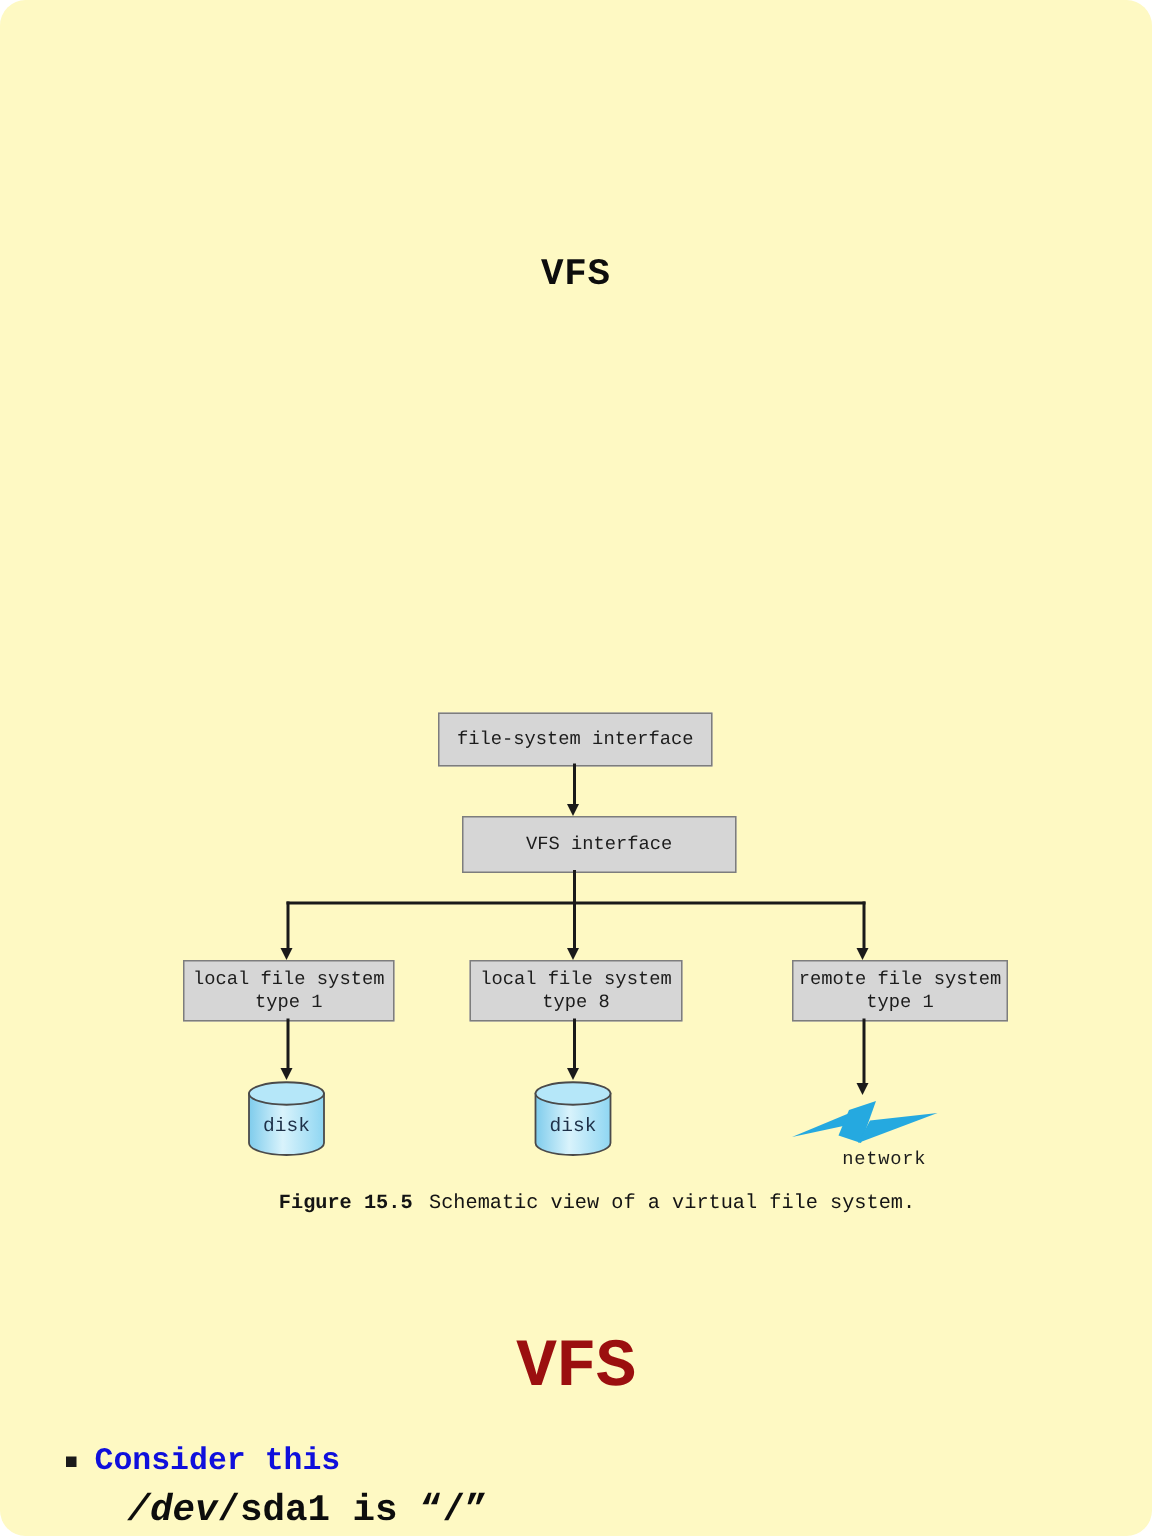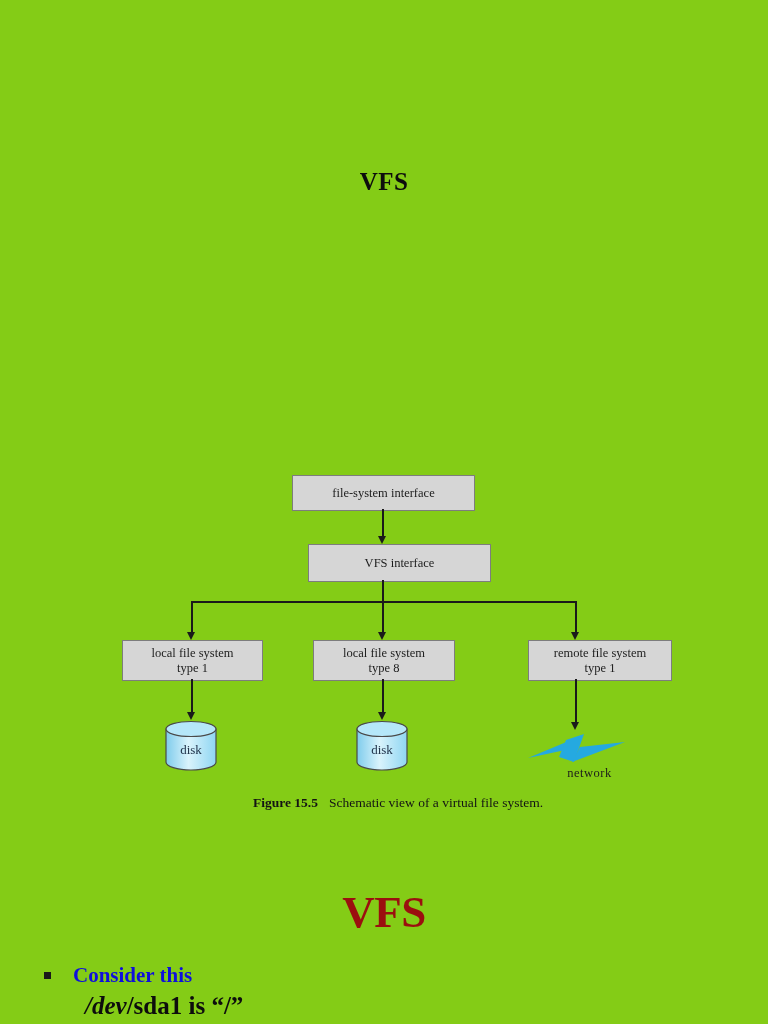--- a/index.html
+++ b/index.html
@@ -1,35 +1,35 @@
 <!DOCTYPE html>
 <html style="--box_fill: #d6d6d6; --box_border: #7d7d7d; --disk_blue: #9fdcf4; --bolt_blue: #25a9e0; --heading_red: #9b0f0f; --bullet_blue: #0f0fdc;"><head>
 <meta charset="utf-8">
 <style>
   html,body{margin:0;padding:0;background:#fff;}
-  .page{position:relative;width:768px;height:1024px;background:#84cc16;overflow:hidden;
-        font-family:Liberation Serif, serif;color:#111;}
+  .page{position:relative;width:768px;height:1024px;background:#fef9c3;overflow:hidden;
+        font-family:Liberation Mono, monospace;color:#111;border-radius:17px;}
   .abs{position:absolute;}
   .slide-title{position:absolute;top:168px;left:0;width:768px;text-align:center;
         font-size:25px;font-weight:bold;color:#0d0d0d;letter-spacing:0.5px;}
   .gbox{position:absolute;background:var(--box_fill);border:1px solid var(--box_border);
         display:flex;flex-direction:column;align-items:center;justify-content:center;
         font-size:12.5px;color:#1c1c1c;line-height:1.2;}
   .vline{position:absolute;width:2px;background:#1a1a1a;}
   .hline{position:absolute;height:2px;background:#1a1a1a;}
   .ah{position:absolute;width:0;height:0;border-left:4.5px solid transparent;
       border-right:4.5px solid transparent;border-top:8px solid #1a1a1a;}
   .net-label{position:absolute;left:540px;top:766px;width:99px;text-align:center;
       font-size:12.5px;color:#1c1c1c;letter-spacing:0.5px;}
   .caption{position:absolute;top:795px;left:0;width:768px;text-align:center;
       font-size:13.5px;color:#141414;padding-left:14px;}
   .caption .cap-label{font-weight:bold;margin-right:11px;}
   .section-title{position:absolute;top:886px;left:0;width:768px;text-align:center;
       font-size:45px;font-weight:bold;color:var(--heading_red);letter-spacing:-0.5px;}
-  .bullet-row{position:absolute;top:963px;left:44px;display:flex;align-items:center;gap:10px;}
+  .bullet-row{position:absolute;top:963px;left:44px;display:flex;align-items:center;}
   .bullet-sq{width:7px;height:7px;background:#1a1a1a;margin-right:12px;flex:0 0 auto;}
   .bullet-text{font-size:21px;font-weight:bold;color:var(--bullet_blue);}
   .sub-line{position:absolute;top:992px;left:85px;font-size:25px;font-weight:bold;color:#0d0d0d;}
   .sub-line .it{font-style:italic;}
   svg{display:block;}
 </style>
 </head>
 <body>
 
 <div class="page">

